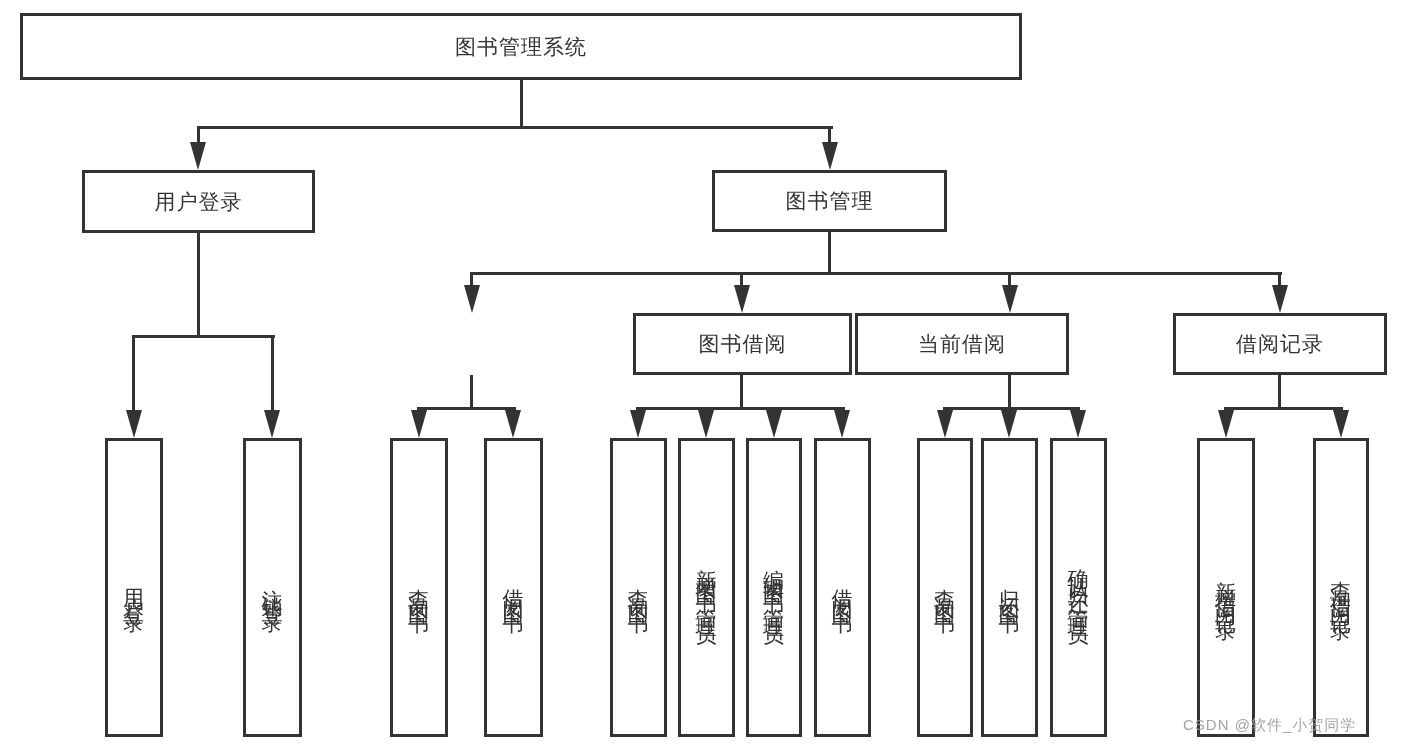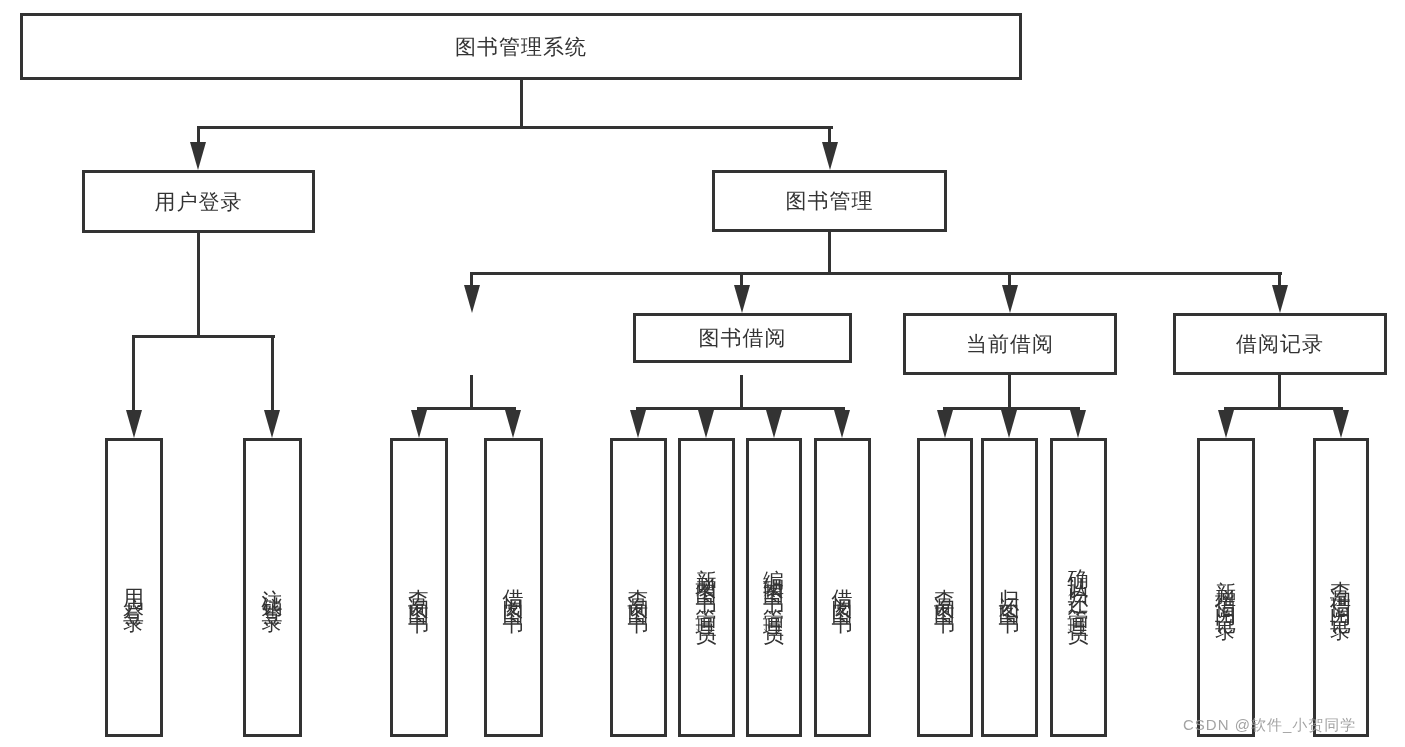--- a/index.html
+++ b/index.html
@@ -69,25 +69,25 @@
 
   <div class="node" style="left:82px;top:170px;width:233px;height:63px;">
     <span>用户登录</span>
   </div>
 
   <div class="node" style="left:712px;top:170px;width:235px;height:62px;">
     <span>图书管理</span>
   </div>
 
 
-  <div class="node" style="left:633px;top:313px;width:219px;height:50px;">
+  <div class="node" style="left:633px;top:313px;width:219px;height:62px;">
     <span>图书借阅</span>
   </div>
 
-  <div class="node" style="left:903px;top:313px;width:214px;height:62px;">
+  <div class="node" style="left:855px;top:313px;width:214px;height:62px;">
     <span>当前借阅</span>
   </div>
 
   <div class="node" style="left:1173px;top:313px;width:214px;height:62px;">
     <span>借阅记录</span>
   </div>
 
   <div class="node leaf" style="left:105px;top:438px;width:58px;height:299px;">
     <span class="vtext">用户登录</span>
   </div>

